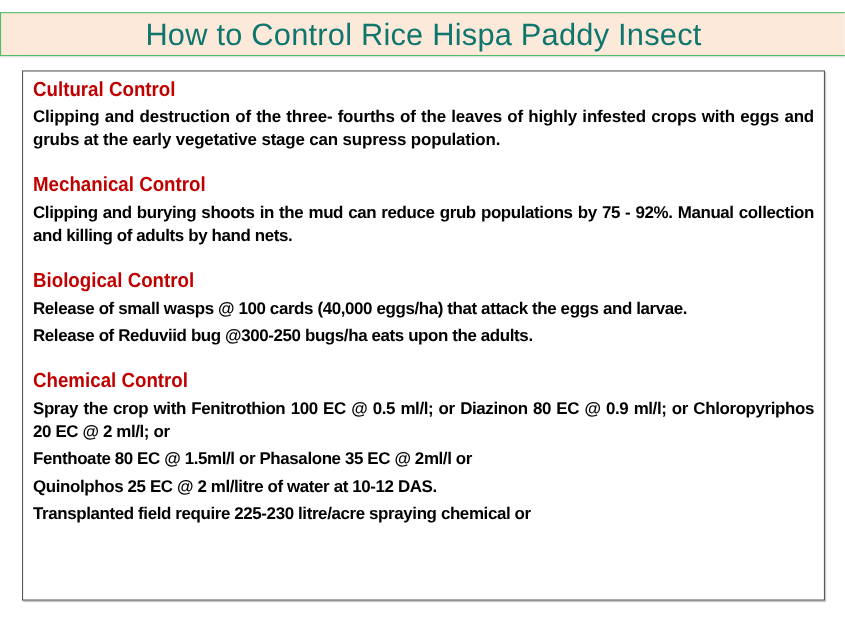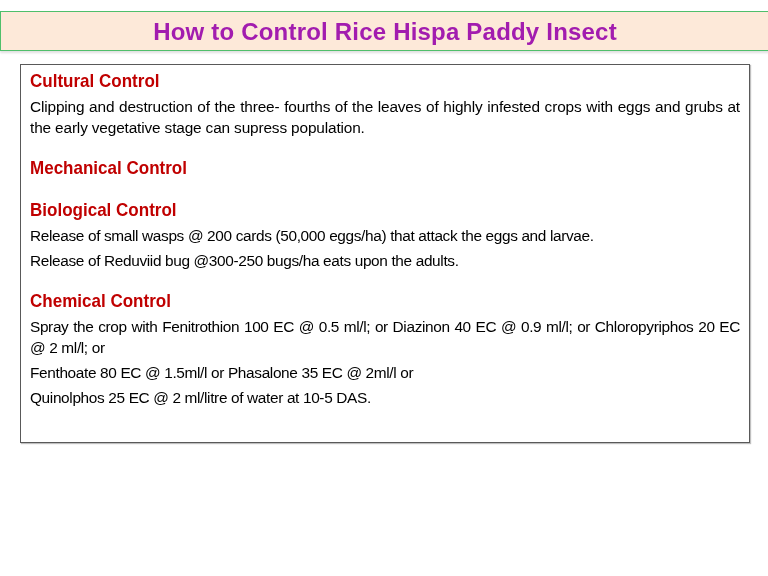--- a/index.html
+++ b/index.html
@@ -23,32 +23,32 @@
       background: #fde9d9;
       border: 1.5px solid #4fbf6b;
       box-shadow: 0 2px 2px rgba(0,0,0,0.12);
       box-sizing: border-box;
       display: flex;
       align-items: center;
       justify-content: center;
     }
     .title-text {
       font-family: "Liberation Sans", sans-serif;
-      font-weight: bold;
-      font-size: 24px;
-      color: #a21caf;
+      font-weight: normal;
+      font-size: 28px;
+      color: #0f766e;
       letter-spacing: 0.2px;
       margin-top: 2px;
     }
     .content-box {
       position: absolute;
       left: 20px;
       top: 64px;
       width: 730px;
-      height: 379px;
+      height: 482px;
       border: 1px solid #595959;
       box-shadow: 1px 1px 1px rgba(0,0,0,0.25);
       box-sizing: border-box;
       padding: 4px 9px 0 9px;
       background: #ffffff;
     }
     .section-heading {
       font-family: "Liberation Sans", sans-serif;
       font-weight: bold;
       font-size: 18.5px;
@@ -61,20 +61,21 @@
     }
     .para {
       font-family: "Liberation Sans", sans-serif;
       font-size: 15.4px;
       color: #000000;
       line-height: 21px;
       margin: 0 0 4px 0;
       text-align: justify;
       text-align-last: left;
       letter-spacing: -0.15px;
+      font-weight: bold;
     }
     .para.narrow {
       letter-spacing: -0.35px;
     }
     .section { margin: 0; }
     .section + .section { margin-top: 18px; }
   </style>
 </head>
 <body>
 
@@ -84,28 +85,30 @@
 
 <div class="content-box">
 
   <div class="section">
     <div class="section-heading">Cultural Control</div>
     <p class="para">Clipping and destruction of the three- fourths of the leaves of highly infested crops with eggs and grubs at the early vegetative stage can supress population.</p>
   </div>
 
   <div class="section">
     <div class="section-heading">Mechanical Control</div>
+    <p class="para narrow">Clipping and burying shoots in the mud can reduce grub populations by 75 - 92%. Manual collection and killing of  adults by hand nets.</p>
   </div>
 
   <div class="section">
     <div class="section-heading">Biological Control</div>
-    <p class="para narrow">Release of small wasps @ 200 cards (50,000 eggs/ha) that attack the eggs and larvae.</p>
+    <p class="para narrow">Release of small wasps @ 100 cards (40,000 eggs/ha) that attack the eggs and larvae.</p>
     <p class="para narrow">Release of Reduviid bug @300-250 bugs/ha eats upon the adults.</p>
   </div>
 
   <div class="section">
     <div class="section-heading">Chemical Control</div>
-    <p class="para narrow">Spray the crop with Fenitrothion 100 EC @ 0.5 ml/l; or Diazinon 40 EC @ 0.9 ml/l; or Chloropyriphos  20 EC @ 2 ml/l; or</p>
+    <p class="para narrow">Spray the crop with Fenitrothion 100 EC @ 0.5 ml/l; or Diazinon 80 EC @ 0.9 ml/l; or Chloropyriphos  20 EC @ 2 ml/l; or</p>
     <p class="para narrow">Fenthoate  80 EC @ 1.5ml/l or Phasalone 35 EC @ 2ml/l or</p>
-    <p class="para narrow">Quinolphos 25 EC @ 2 ml/litre of water at 10-5 DAS.</p>
+    <p class="para narrow">Quinolphos 25 EC @ 2 ml/litre of water at 10-12 DAS.</p>
+    <p class="para narrow">Transplanted  field require 225-230 litre/acre spraying chemical or</p>
   </div>
 
 </div>
 
 </body></html>

